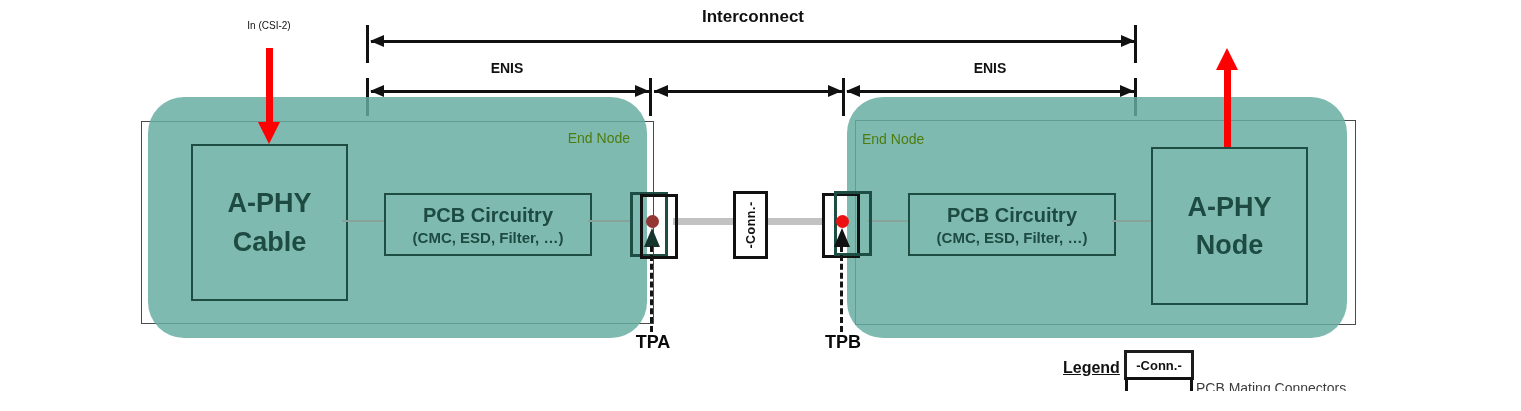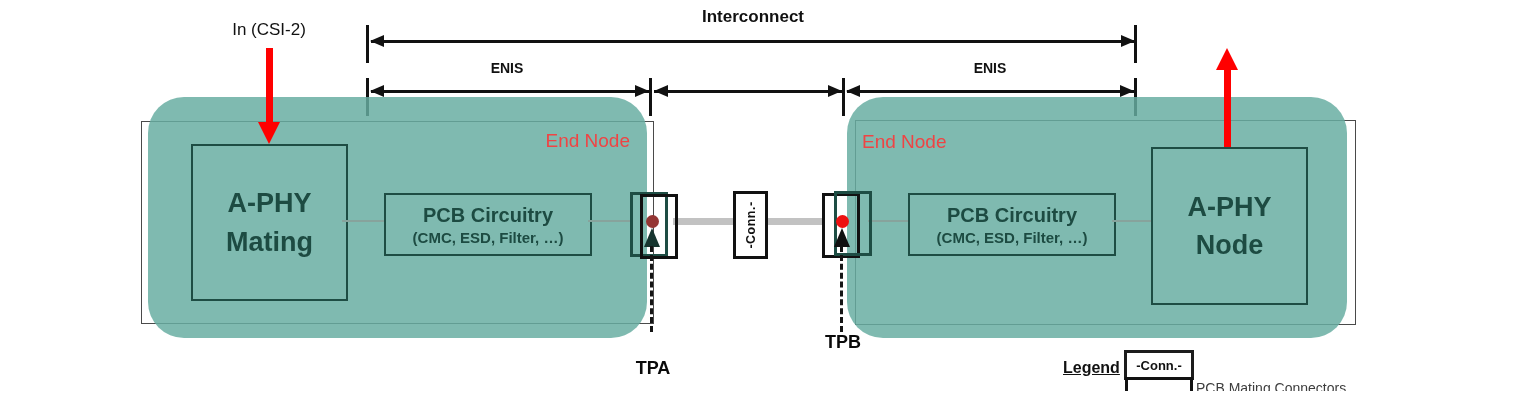--- a/index.html
+++ b/index.html
@@ -14,21 +14,21 @@
   
   .m{position:absolute;z-index:1;}
   .bar{width:3px;background:#111;}
   .hline{height:3px;background:#111;}
   .tri{width:0;height:0;position:absolute;z-index:1;}
   .tri-l{border-top:6px solid transparent;border-bottom:6px solid transparent;border-right:14px solid #111;}
   .tri-r{border-top:6px solid transparent;border-bottom:6px solid transparent;border-left:14px solid #111;}
   
   .c{position:absolute;z-index:3;}
   .lbl{font-weight:bold;text-align:center;}
-  .endnode-lbl{font-size:19px;color:#ef4444;z-index:3;position:absolute;}
+  .endnode-lbl{font-size:14px;color:#4d7c0f;z-index:3;position:absolute;}
   .box{position:absolute;z-index:3;border:2px solid #1e4d44;display:flex;flex-direction:column;
        align-items:center;justify-content:center;color:#1d4b42;text-align:center;}
   .aphy{font-size:27px;font-weight:bold;line-height:1.42;}
   .pcb-title{font-size:20px;font-weight:bold;line-height:1.1;}
   .pcb-sub{font-size:15px;font-weight:bold;margin-top:3px;}
   .connline{position:absolute;height:2px;background:#87a39c;z-index:3;}
   .cable{position:absolute;height:7px;background:#c2c2c2;z-index:3;}
   .mate{position:absolute;z-index:4;background:transparent;}
   .mate-teal{border:3px solid #1e4d44;}
   .mate-black{border:3px solid #111;}
@@ -74,31 +74,31 @@
   <div class="m hline" style="left:847px;top:90px;width:287px;"></div>
   <div class="tri tri-l" style="left:846px;top:85px;"></div>
   <div class="tri tri-r" style="left:1120px;top:85px;"></div>
 
   <div class="node" style="left:148px;top:97px;width:499px;height:241px;"></div>
   <div class="node" style="left:847px;top:97px;width:500px;height:241px;"></div>
 
   <div class="c lbl" style="left:603px;top:7px;width:300px;font-size:17px;">Interconnect</div>
   <div class="c lbl" style="left:407px;top:60px;width:200px;font-size:14px;">ENIS</div>
   <div class="c lbl" style="left:890px;top:60px;width:200px;font-size:14px;">ENIS</div>
-  <div class="c" style="left:179px;top:20px;width:180px;text-align:center;font-size:17px;">In (CSI-2)</div>
+  <div class="c" style="left:179px;top:20px;width:180px;text-align:center;font-size:10px;">In (CSI-2)</div>
 
   <div class="redline" style="left:266px;top:48px;height:76px;"></div>
   <div class="red-down" style="left:258px;top:122px;"></div>
   <div class="red-up" style="left:1216px;top:48px;"></div>
   <div class="redline" style="left:1224px;top:68px;height:79px;"></div>
 
   <div class="endnode-lbl" style="left:420px;top:130px;width:210px;text-align:right;">End Node</div>
   <div class="box" style="left:191px;top:144px;width:153px;height:153px;">
     <div class="aphy">A-PHY</div>
-    <div class="aphy">Mating</div>
+    <div class="aphy">Cable</div>
   </div>
   <div class="box" style="left:384px;top:193px;width:204px;height:59px;">
     <div class="pcb-title">PCB Circuitry</div>
     <div class="pcb-sub">(CMC, ESD, Filter, …)</div>
   </div>
 
   <div class="endnode-lbl" style="left:862px;top:131px;width:210px;text-align:left;">End Node</div>
   <div class="box" style="left:908px;top:193px;width:204px;height:59px;">
     <div class="pcb-title">PCB Circuitry</div>
     <div class="pcb-sub">(CMC, ESD, Filter, …)</div>
@@ -123,21 +123,21 @@
   <div class="conn-box" style="left:733px;top:191px;width:29px;height:62px;">
     <span>-Conn.-</span>
   </div>
 
   <div class="dot" style="left:646px;top:215px;background:#943634;"></div>
   <div class="dot" style="left:836px;top:215px;background:#ee1111;"></div>
   <div class="tri-up" style="left:644px;top:228px;border-bottom:19px solid #17352f;"></div>
   <div class="tri-up" style="left:834px;top:228px;border-bottom:19px solid #111;"></div>
   <div class="dashv" style="left:650px;top:246px;height:86px;"></div>
   <div class="dashv" style="left:840px;top:246px;height:86px;"></div>
-  <div class="tp" style="left:613px;top:332px;margin-top:26px;">TPA</div>
+  <div class="tp" style="left:613px;top:332px;">TPA</div>
   <div class="tp" style="left:803px;top:332px;">TPB</div>
 
   <div class="c" style="left:1063px;top:359px;font-size:16px;font-weight:bold;text-decoration:underline;z-index:5;">Legend</div>
   <div class="leg-sym" style="left:1124px;top:350px;width:64px;height:24px;border:3px solid #1c1c1c;display:flex;align-items:center;justify-content:center;font-weight:bold;font-size:13px;">-Conn.-</div>
   <div class="leg-sym" style="left:1125px;top:377px;width:62px;height:25px;border:3px solid #111;">
     <div style="position:absolute;left:0;right:0;top:50%;margin-top:-2px;height:3px;background:#111;"></div>
   </div>
   <div class="c" style="left:1196px;top:380px;width:240px;font-size:14px;color:#3d3d3d;">PCB Mating Connectors</div>
 
 </div>

